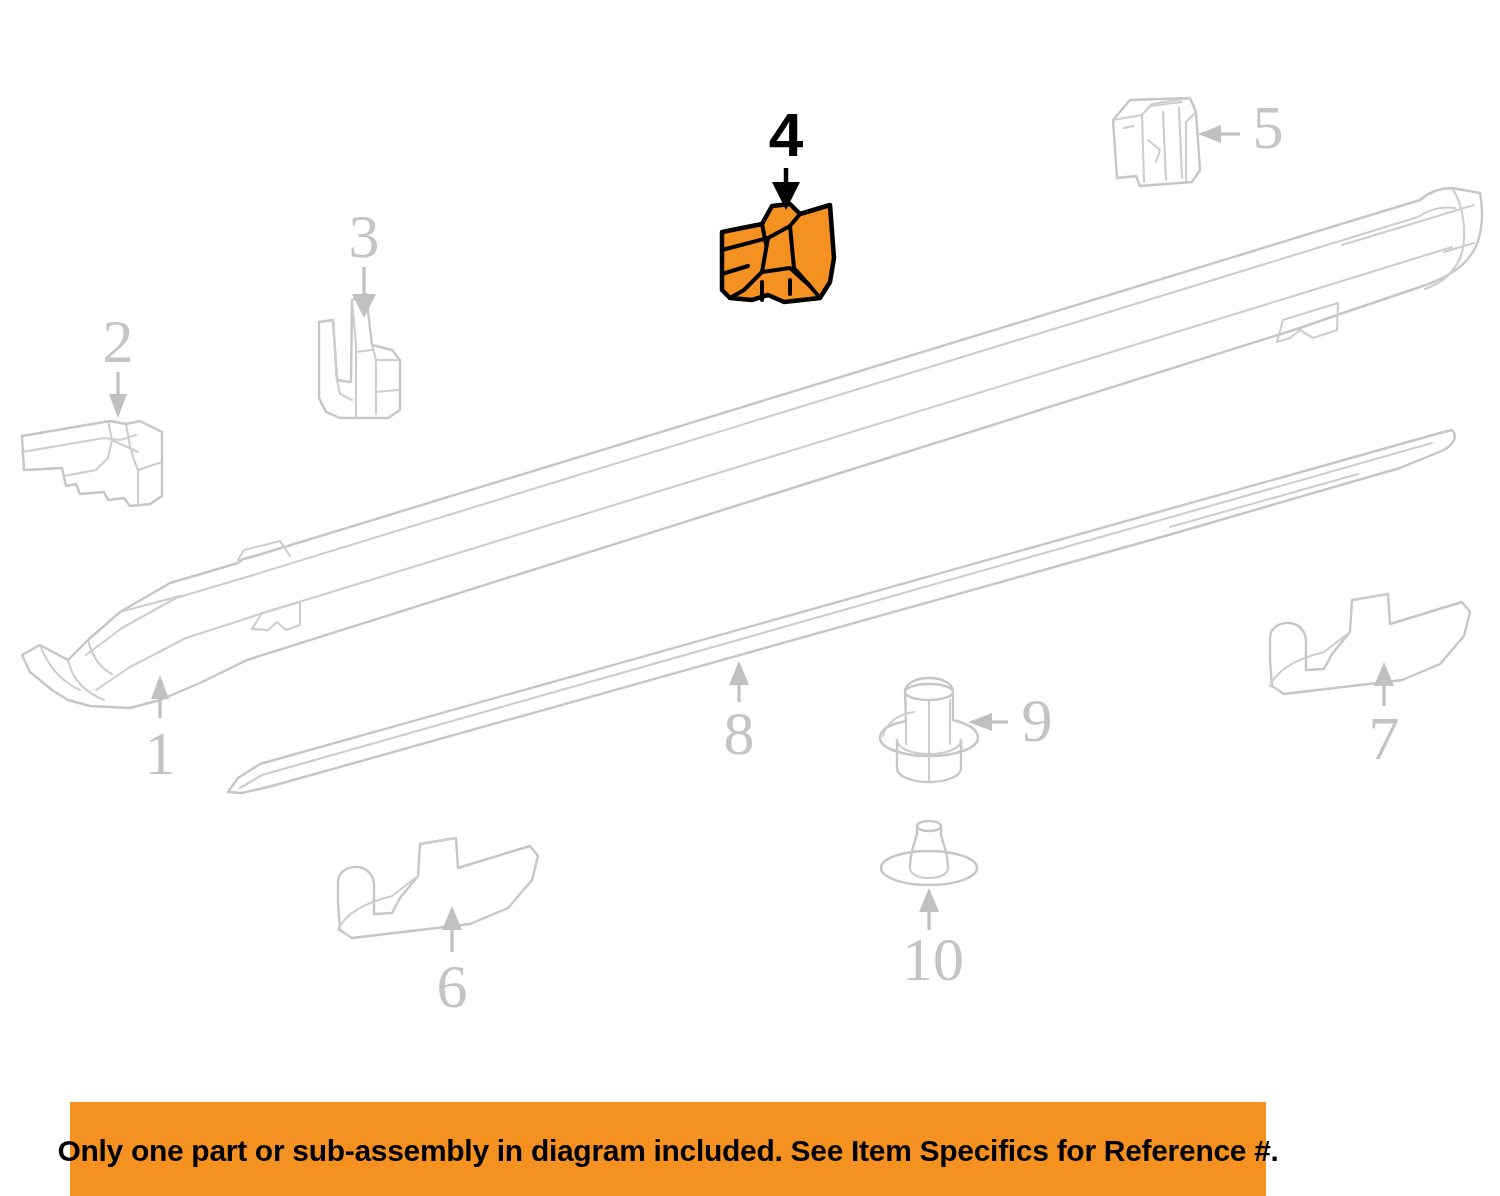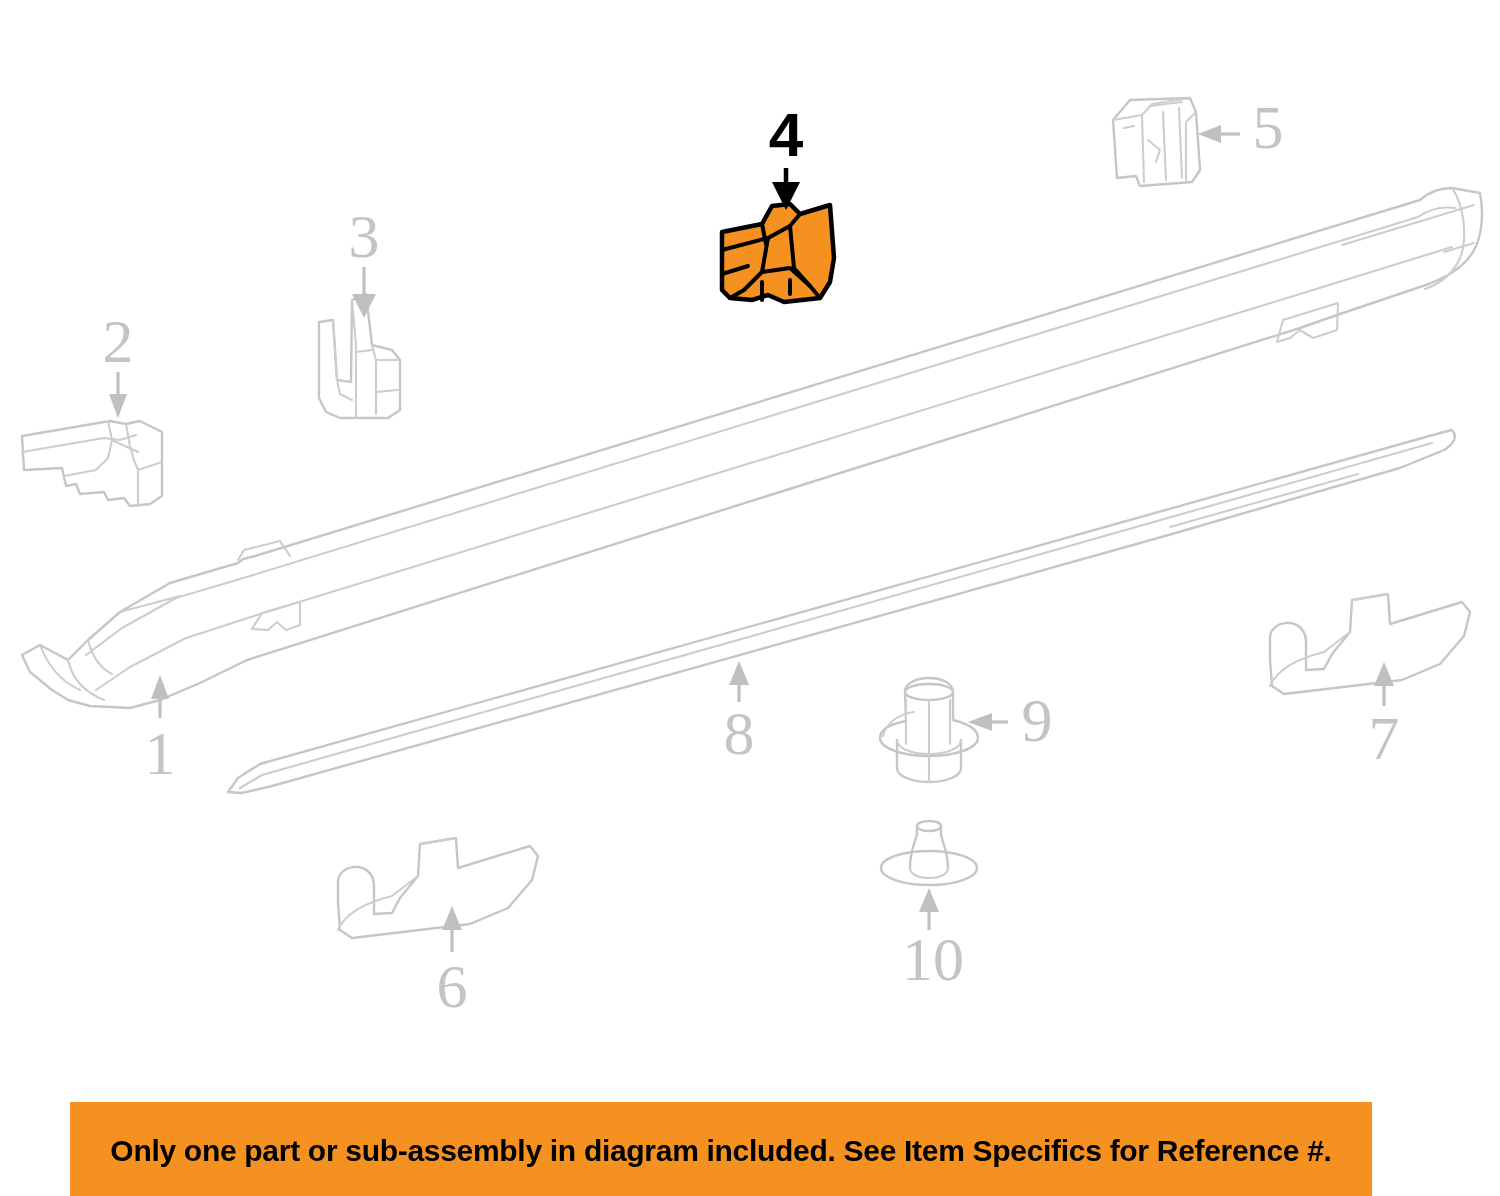--- a/index.html
+++ b/index.html
@@ -94,21 +94,21 @@
     font-size: 62px;
     font-weight: 700;
     fill: #000000;
     text-anchor: middle;
     dominant-baseline: middle;
   }
   #notice-banner {
     position: absolute;
     left: 70px;
     top: 1102px;
-    width: 1302px;
+    width: 1196px;
     height: 94px;
     background: #f59120;
     box-sizing: border-box;
     display: flex;
     flex-direction: column;
     align-items: center;
     justify-content: center;
     padding: 4px 0 0 0;
   }
   .notice-line {

